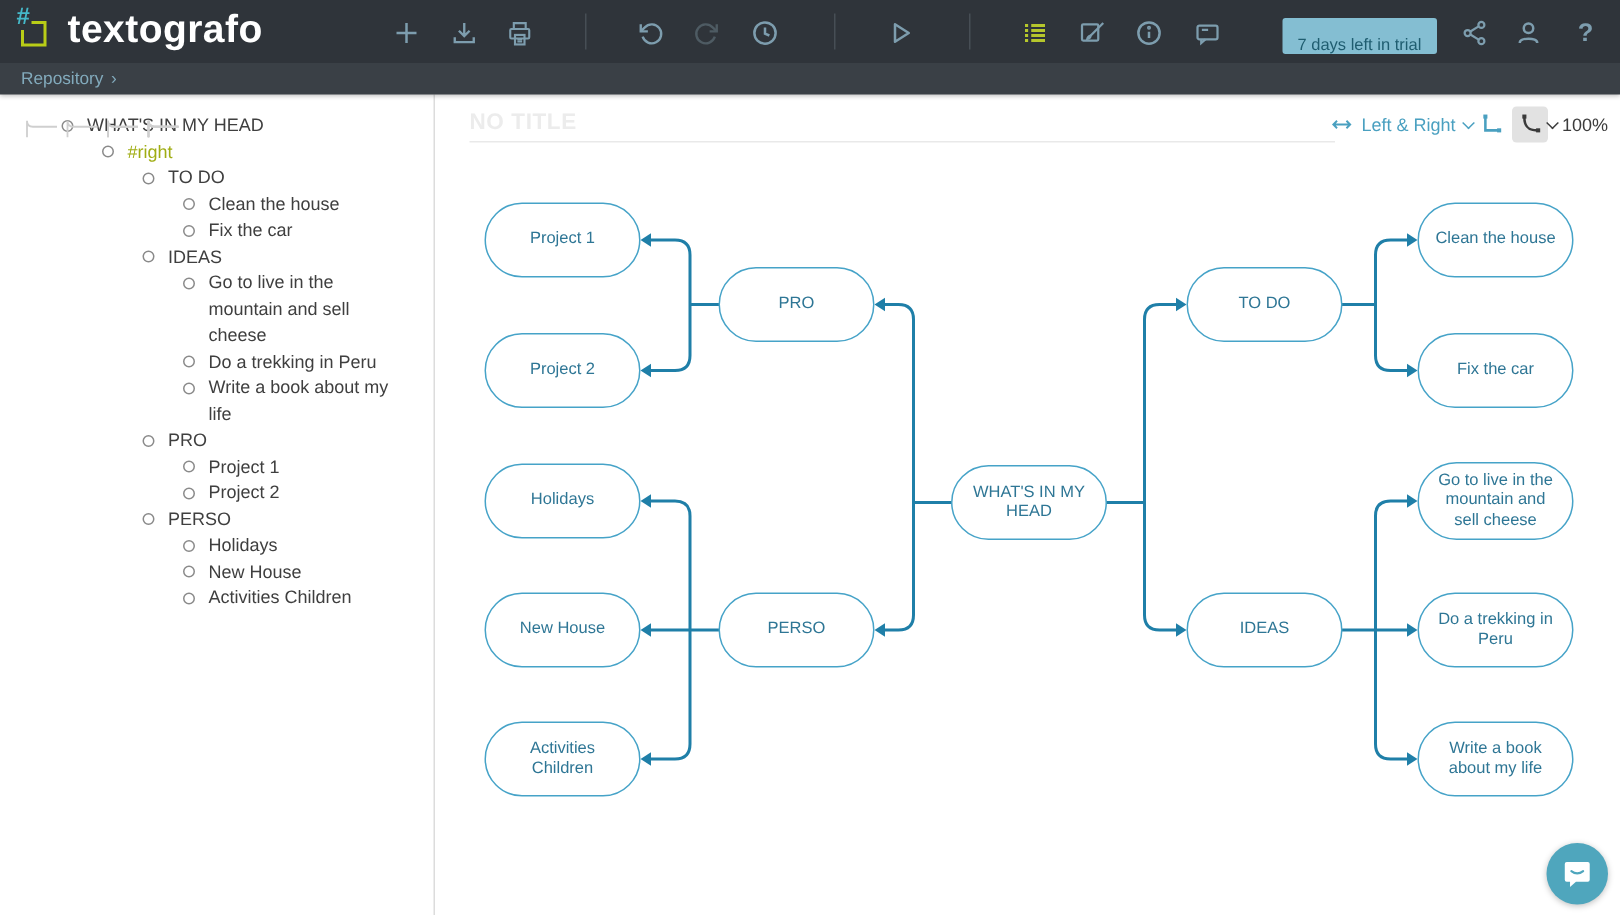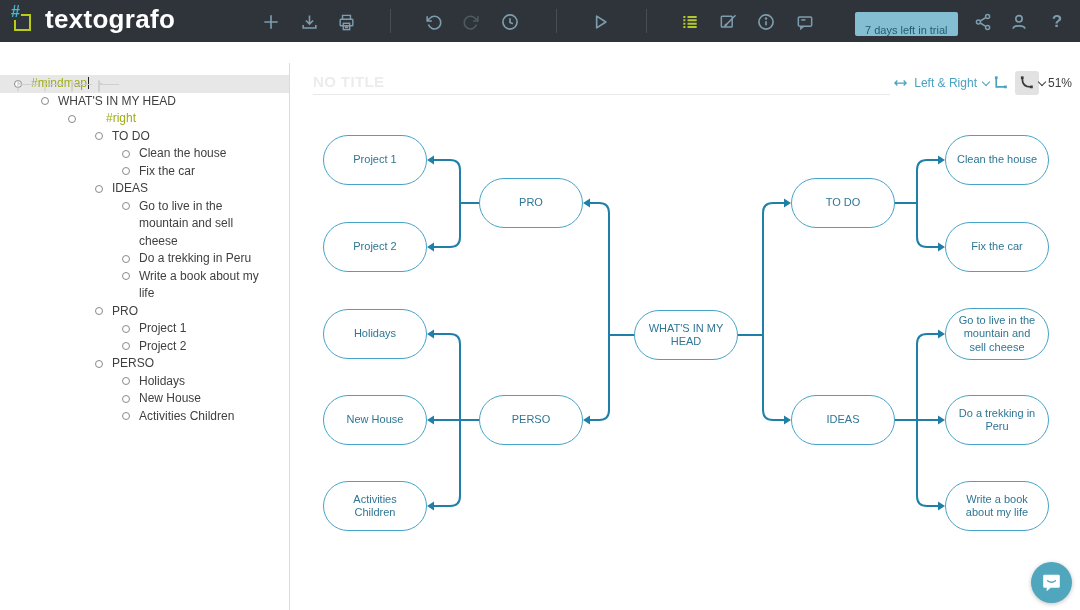--- a/index.html
+++ b/index.html
@@ -178,32 +178,32 @@
       <svg width="20" height="20" viewBox="0 0 24 24" stroke="currentColor" stroke-width="2" fill="none">
           <circle cx="12" cy="8.2" r="3.8"></circle>
           <path d="M5 20c0-4.6 14-4.6 14 0"></path>
         </svg>
     </button>
     <button class="tb help-glyph" style="left:1044px">
       <span>?</span>
     </button>
   </header>
 
+  <div class="breadcrumb-bar">
+    <span class="crumb">Repository</span>
+    <span class="crumb-chev">›</span>
+  </div>
 
   <aside class="sidebar">
     <div class="rows" id="sidebar-rows">
-        <div class="s-row selected" style="padding-left: 14px; padding-right: 20px;">
-          <span class="s-bullet"></span>
-          <span class="s-text hashtag">#mindmap<span class="caret"></span></span>
-        </div>
         <div class="s-row" style="padding-left: 41px; padding-right: 20px;">
           <span class="s-bullet"></span>
           <span class="s-text">WHAT'S IN MY HEAD</span>
         </div>
-        <div class="s-row" style="padding-left: 68px; padding-right: 20px; gap: 21px;">
+        <div class="s-row" style="padding-left: 68px; padding-right: 20px;">
           <span class="s-bullet"></span>
           <span class="s-text hashtag">#right</span>
         </div>
         <div class="s-row" style="padding-left: 95px; padding-right: 20px;">
           <span class="s-bullet"></span>
           <span class="s-text">TO DO</span>
         </div>
         <div class="s-row" style="padding-left: 122px; padding-right: 20px;">
           <span class="s-bullet"></span>
           <span class="s-text">Clean the house</span>
@@ -291,21 +291,21 @@
           <button class="conn-btn active">
             <svg width="17" height="17" viewBox="0 0 20 20" stroke="currentColor" stroke-width="2" fill="none">
                 <path d="M5 4c0 7 3 10 10 10"></path>
                 <rect x="3.4" y="1.6" width="3.2" height="3.2" fill="currentColor" stroke="none"></rect>
                 <rect x="14.2" y="12.4" width="3.2" height="3.2" fill="currentColor" stroke="none"></rect>
               </svg>
           </button>
         </div>
         <div class="zoom-control">
           <span class="chev"></span>
-          <span>51%</span>
+          <span>100%</span>
         </div>
       </div>
     </div>
     <div class="map" id="map">
       <svg class="edges" id="edges" width="790" height="510" viewBox="0 0 790 510">
           <path d="M 344 235 L 319 235 M 300 103 L 309 103 Q 319 103 319 113 L 319 310 Q 319 320 309 320 L 300 320 M 448 235 L 473 235 M 494 103 L 483 103 Q 473 103 473 113 L 473 310 Q 473 320 483 320 L 494 320 M 189 103 L 170 103 M 144 60 L 160 60 Q 170 60 170 70 L 170 137 Q 170 147 160 147 L 144 147 M 189 320 L 170 320 M 144 234 L 160 234 Q 170 234 170 244 L 170 396 Q 170 406 160 406 L 144 406 M 170 320 L 144 320 M 605 103 L 627 103 M 648 60 L 637 60 Q 627 60 627 70 L 627 137 Q 627 147 637 147 L 648 147 M 605 320 L 627 320 M 648 234 L 637 234 Q 627 234 627 244 L 627 396 Q 627 406 637 406 L 648 406 M 627 320 L 648 320 " fill="none" stroke="#1f7fa8" stroke-width="2" stroke-linecap="round"></path>
           <polygon points="293,103 300,98.5 300,107.5" fill="#1f7fa8"></polygon>
           <polygon points="293,320 300,315.5 300,324.5" fill="#1f7fa8"></polygon>
           <polygon points="501,103 494,98.5 494,107.5" fill="#1f7fa8"></polygon>
           <polygon points="501,320 494,315.5 494,324.5" fill="#1f7fa8"></polygon>

